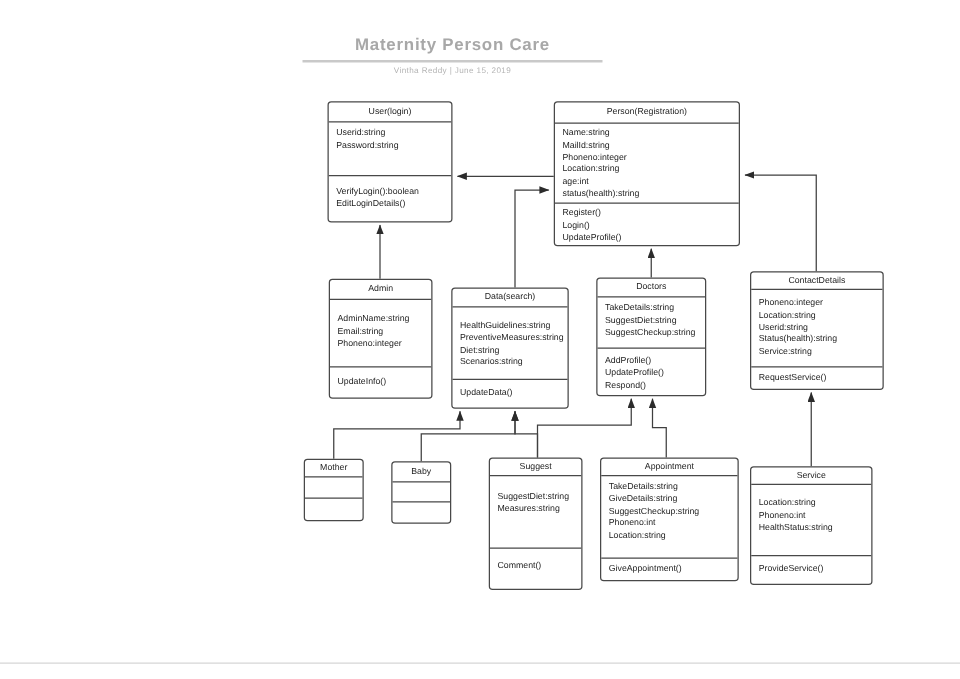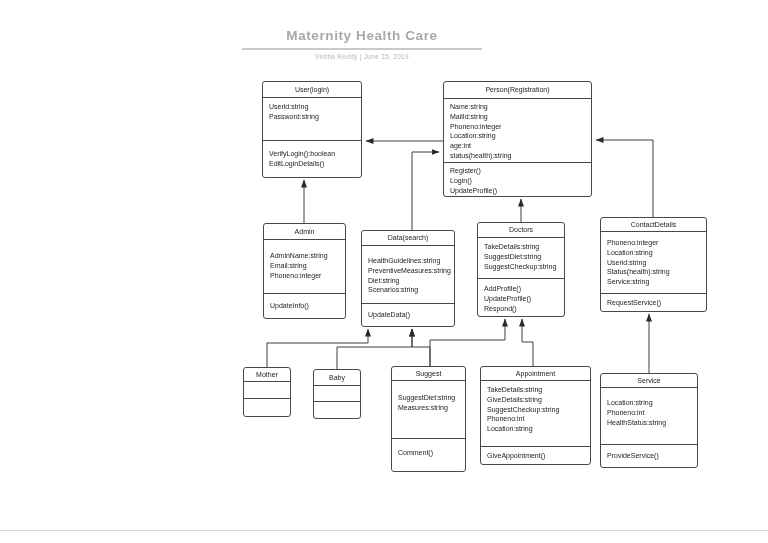--- a/index.html
+++ b/index.html
@@ -24,21 +24,21 @@
   .cb-line { line-height:9.8px; white-space:nowrap; }
 
   .bottom-divider { position:absolute; left:0; top:530px; width:768px; height:1px; background:#d6d6d6; }
 </style>
 </head>
 <body>
 
 <div class="page">
 
   <div class="hdr">
-    <div class="hdr-title">Maternity Health Care</div>
+    <div class="hdr-title">Maternity Person Care</div>
     <div class="hdr-rule"></div>
     <div class="hdr-byline">Vintha Reddy  |  June 15, 2019</div>
   </div>
 
   <svg id="connector-layer" width="768" height="543" viewBox="0 0 768 543">
     <defs>
       <marker id="arrowhead" markerWidth="9" markerHeight="8" refX="7.5" refY="3" orient="auto" markerUnits="userSpaceOnUse">
         <path d="M0,0 L8,3 L0,6 Z" fill="#2b2b2b"></path>
       </marker>
     </defs>

